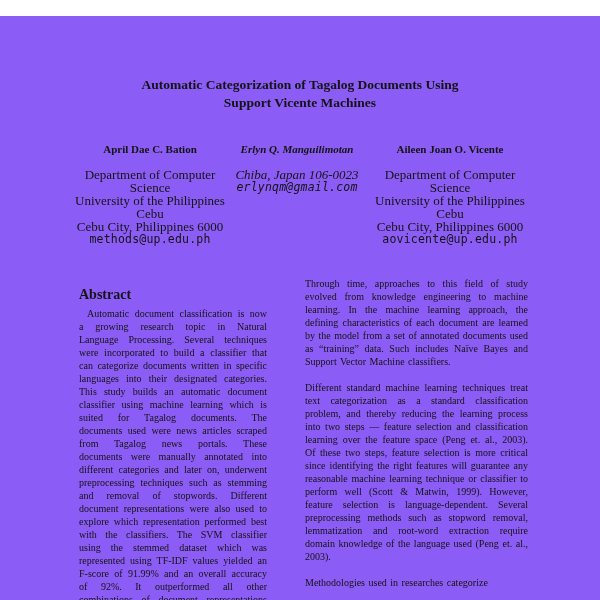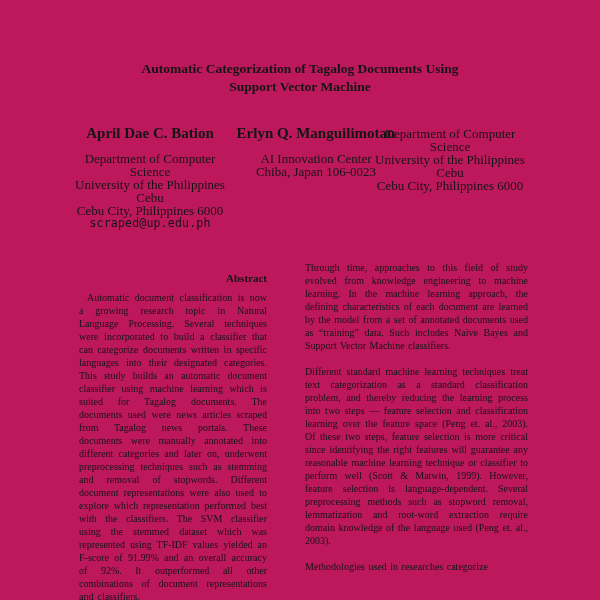--- a/index.html
+++ b/index.html
@@ -4,43 +4,43 @@
 <style>
   html, body { margin: 0; padding: 0; }
   body {
     width: 600px; height: 600px;
     background: #ffffff;
     font-family: "Liberation Serif", "DejaVu Serif", serif;
     color: #141414;
     overflow: hidden;
     position: relative;
   }
-  .page { position: absolute; inset: 0; background: #be185d; }
+  .page { position: absolute; inset: 0; background: #8b5cf6; margin-top: 16px; }
 
   .title {
     position: absolute; top: 60px; left: 0; width: 600px;
     text-align: center; font-weight: bold; font-size: 13.5px; line-height: 17.5px;
   }
 
   .author-col {
     position: absolute; top: 127px; width: 170px; text-align: center;
   }
   .author-col.c1 { left: 65px; }
-  .author-col.c2 { left: 231px; }
+  .author-col.c2 { left: 212px; font-style: italic; }
   .author-col.c3 { left: 365px; }
-  .author-name { font-weight: bold; font-size: 15px; line-height: 13px; margin-bottom: 12px; white-space: nowrap; }
+  .author-name { font-weight: bold; font-size: 11px; line-height: 13px; margin-bottom: 12px; white-space: nowrap; }
   .affil-line { font-size: 13px; line-height: 13px; white-space: nowrap; }
   .author-email {
     font-family: "DejaVu Sans Mono", "Liberation Mono", monospace;
     font-size: 11.5px; line-height: 13px; letter-spacing: 0.2px; white-space: nowrap;
   }
 
   .abstract-col { position: absolute; left: 79px; top: 272px; width: 188px; }
   .abstract-heading {
-    text-align: right; font-weight: bold; font-size: 11px; line-height: 13px;
+    text-align: left; font-weight: bold; font-size: 14px; line-height: 13px;
     margin: 0 0 6px 0;
   }
   .abstract-text {
     margin: 0; font-size: 10px; line-height: 13px; text-align: justify;
     text-indent: 8px; word-spacing: 1.5px;
   }
 
   .body-col {
     position: absolute; left: 305px; top: 261px; width: 223px; height: 330px;
     overflow: hidden;
@@ -50,45 +50,47 @@
     word-spacing: 1px;
   }
 </style>
 </head>
 <body>
 
 <div class="page">
 
   <div class="title">
     <div>Automatic Categorization of Tagalog Documents Using</div>
-    <div>Support Vector Machine</div>
+    <div>Support Vicente Machines</div>
   </div>
 
   <div class="author-col c1">
     <div class="author-name">April Dae C. Bation</div>
     <div class="affil-line">Department of Computer</div>
     <div class="affil-line">Science</div>
     <div class="affil-line">University of the Philippines</div>
     <div class="affil-line">Cebu</div>
     <div class="affil-line">Cebu City, Philippines 6000</div>
-    <div class="author-email">scraped@up.edu.ph</div>
+    <div class="author-email">methods@up.edu.ph</div>
   </div>
 
   <div class="author-col c2">
     <div class="author-name">Erlyn Q. Manguilimotan</div>
-    <div class="affil-line">AI Innovation Center</div>
     <div class="affil-line">Chiba, Japan 106-0023</div>
+    <div class="author-email">erlynqm@gmail.com</div>
   </div>
 
   <div class="author-col c3">
+    <div class="author-name">Aileen Joan O. Vicente</div>
     <div class="affil-line">Department of Computer</div>
     <div class="affil-line">Science</div>
     <div class="affil-line">University of the Philippines</div>
     <div class="affil-line">Cebu</div>
     <div class="affil-line">Cebu City, Philippines 6000</div>
+    <div class="author-email">aovicente@up.edu.ph</div>
   </div>
 
   <div class="abstract-col">
     <div class="abstract-heading">Abstract</div>
     <p class="abstract-text">Automatic document classification is now a growing research topic in Natural Language Processing. Several techniques were incorporated to build a classifier that can categorize documents written in specific languages into their designated categories. This study builds an automatic document classifier using machine learning which is suited for Tagalog documents. The documents used were news articles scraped from Tagalog news portals. These documents were manually annotated into different categories and later on, underwent preprocessing techniques such as stemming and removal of stopwords. Different document representations were also used to explore which representation performed best with the classifiers. The SVM classifier using the stemmed dataset which was represented using TF-IDF values yielded an F-score of 91.99% and an overall accuracy of 92%. It outperformed all other combinations of document representations and classifiers.</p>
   </div>
 
   <div class="body-col">
     <p>Through time, approaches to this field of study evolved from knowledge engineering to machine learning. In the machine learning approach, the defining characteristics of each document are learned by the model from a set of annotated documents used as “training” data. Such includes Naïve Bayes and Support Vector Machine classifiers.</p>
     <p>Different standard machine learning techniques treat text categorization as a standard classification problem, and thereby reducing the learning process into two steps — feature selection and classification learning over the feature space (Peng et. al., 2003). Of these two steps, feature selection is more critical since identifying the right features will guarantee any reasonable machine learning technique or classifier to perform well (Scott &amp; Matwin, 1999). However, feature selection is language-dependent. Several preprocessing methods such as stopword removal, lemmatization and root-word extraction require domain knowledge of the language used (Peng et. al., 2003).</p>

